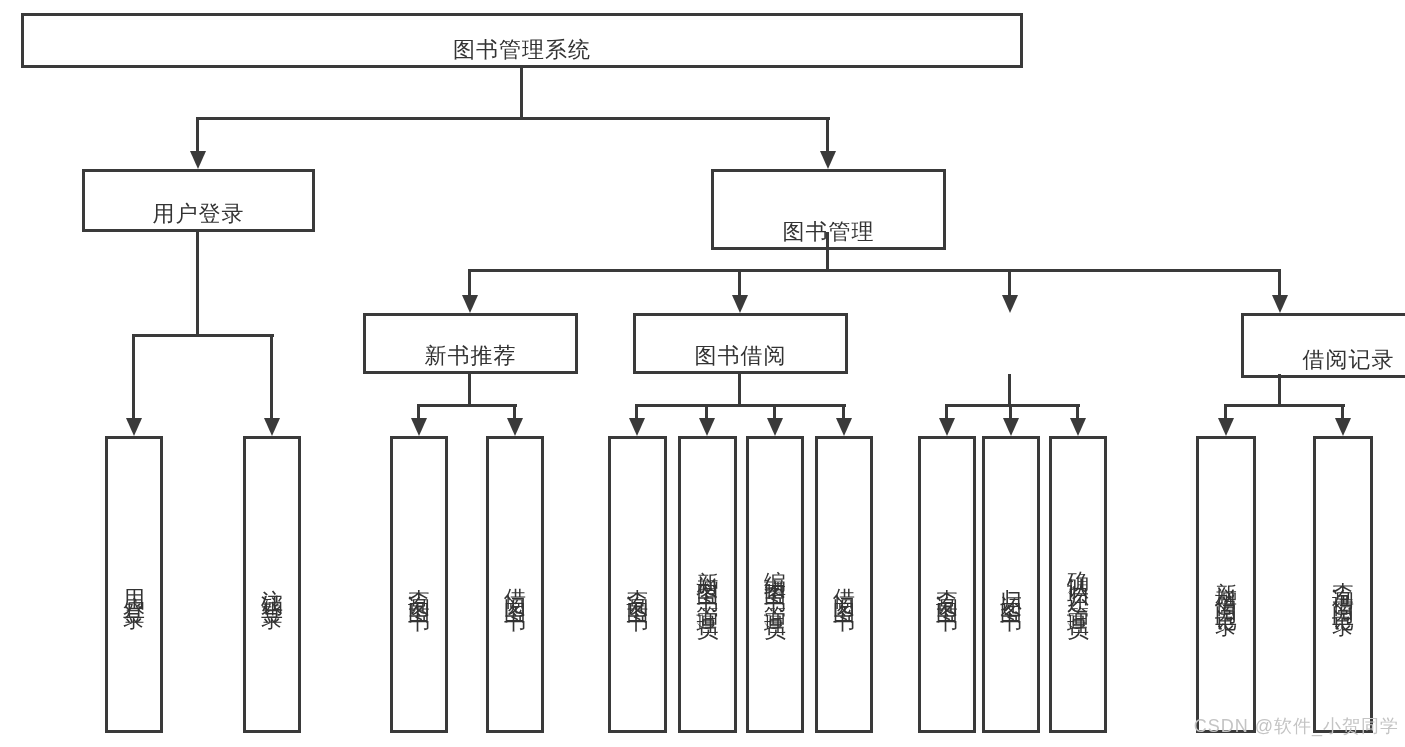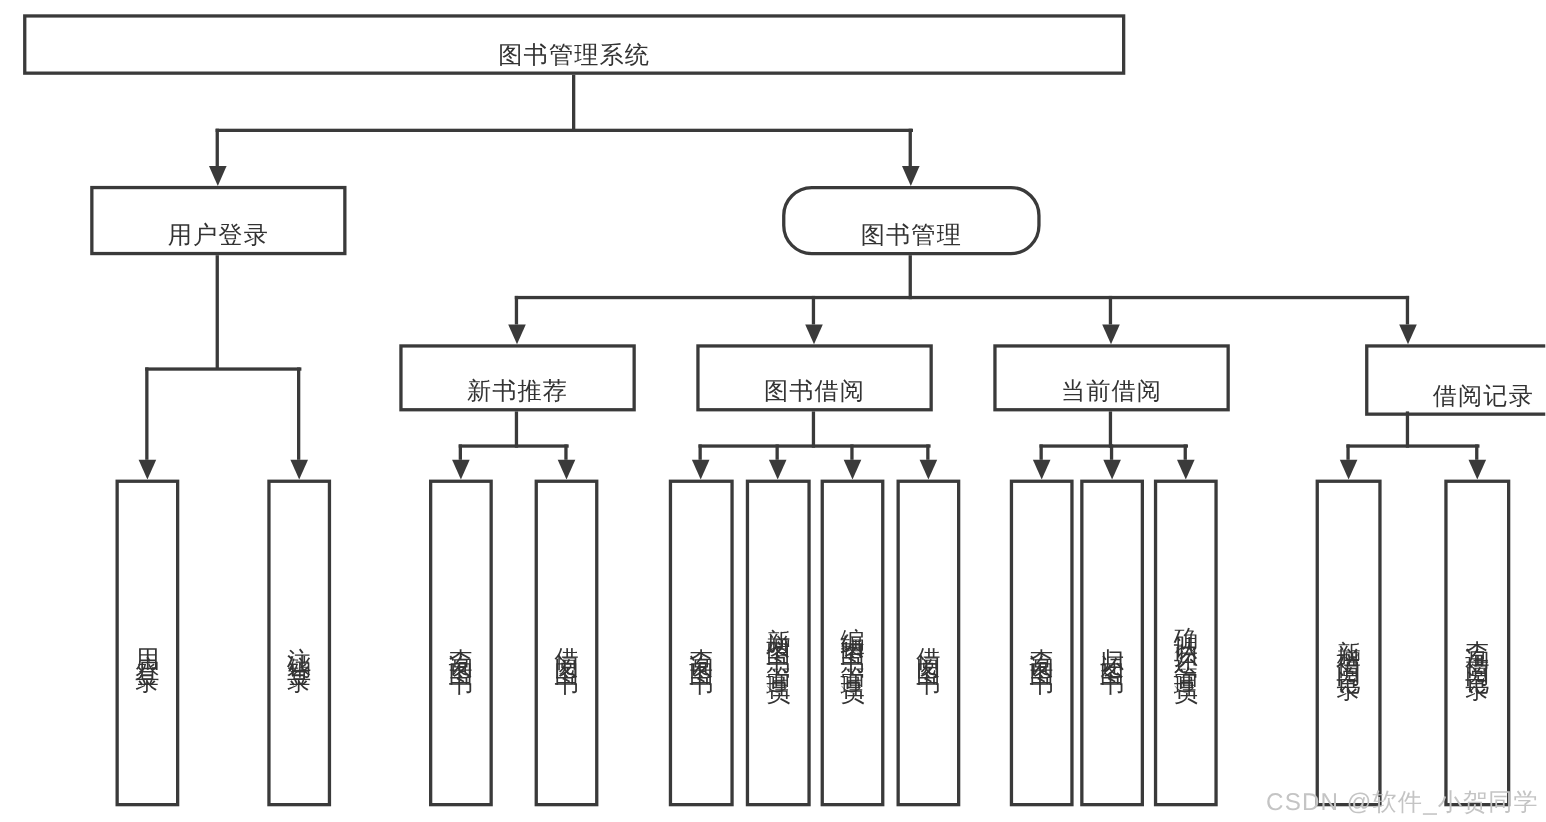--- a/index.html
+++ b/index.html
@@ -41,21 +41,21 @@
   .leaf .vtext {
     writing-mode: vertical-rl;
     text-orientation: mixed;
     font-size: 22px;
     letter-spacing: 7px;
     line-height: 1;
     white-space: nowrap;
   }
   #b-root    { left: 21px;   top: 13px;  width: 1002px; height: 55px; }
   #b-login   { left: 82px;   top: 169px; width: 233px;  height: 63px; }
-  #b-mgmt    { left: 711px;  top: 169px; width: 235px;  height: 63px; border-radius: 27px; }
+  #b-mgmt    { left: 711px;  top: 169px; width: 235px;  height: 81px; }
   #b-rec     { left: 363px;  top: 313px; width: 215px;  height: 61px; }
   #b-borrow  { left: 633px;  top: 313px; width: 215px;  height: 61px; }
   #b-current { left: 903px;  top: 313px; width: 215px;  height: 61px; }
   #b-records { left: 1241px; top: 313px; width: 215px;  height: 65px; }
 
   #f1  { left: 105px; }
   #f2  { left: 243px; }
   #f3  { left: 390px; }
   #f4  { left: 486px; }
   #f5  { left: 608px;  width: 59px; }
@@ -123,21 +123,21 @@
   #v-f10 { left: 1009px; } #a-f10 { left: 1003px; }
   #v-f11 { left: 1076px; } #a-f11 { left: 1070px; }
   #v-f12 { left: 1224px; } #a-f12 { left: 1218px; }
   #v-f13 { left: 1341px; } #a-f13 { left: 1335px; }
 
   
   .watermark {
     position: absolute;
     right: 6px;
     top: 714px;
-    font-size: 22px;
+    font-size: 18px;
     color: #c4c4c4;
     letter-spacing: 1px;
     z-index: 5;
     white-space: nowrap;
   }
 </style>
 </head>
 <body>
 
 <div class="stage">
@@ -176,23 +176,20 @@
   <div class="vl" id="v-current"></div>
   <div class="ar" id="a-current"></div>
   <div class="vl" id="v-records"></div>
   <div class="ar" id="a-records"></div>
 
   <div class="box" id="b-borrow">
     <span>图书借阅</span>
   </div>
   <div class="box" id="b-rec">
     <span>新书推荐</span>
-  </div>
-  <div class="box" id="b-current">
-    <span>当前借阅</span>
   </div>
   <div class="box" id="b-records">
     <span>借阅记录</span>
   </div>
 
   <div class="vl" id="v-rec-stem"></div>
   <div class="vl" id="v-borrow-stem"></div>
   <div class="vl" id="v-current-stem"></div>
   <div class="vl" id="v-records-stem"></div>
   <div class="hl" id="h-rec"></div>

